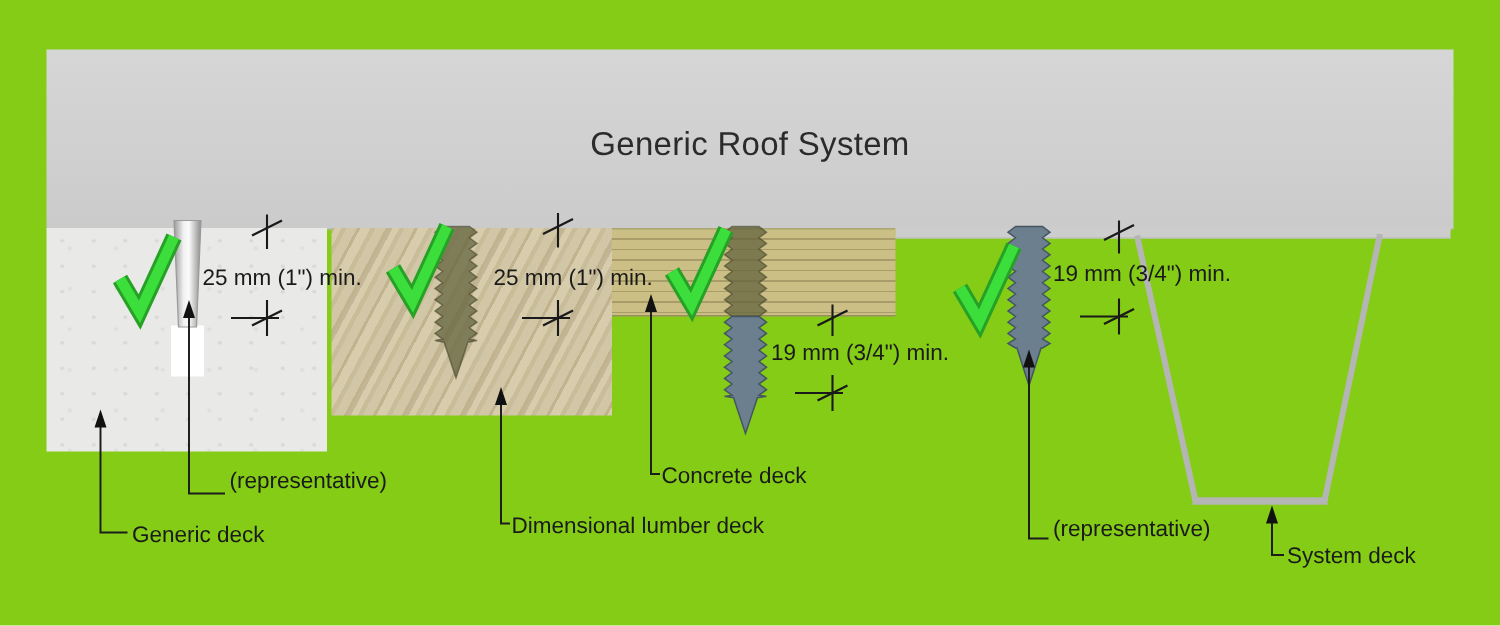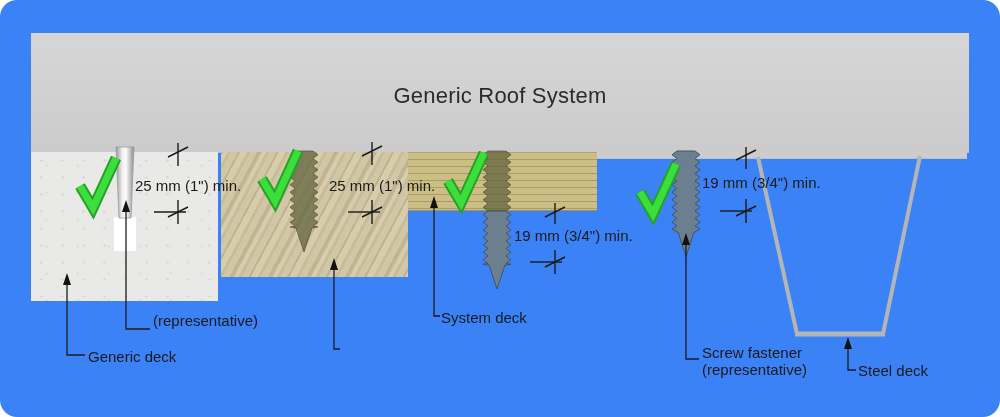--- a/index.html
+++ b/index.html
@@ -1,18 +1,18 @@
 <!DOCTYPE html>
 <html style="--banner: #d2d2d2; --checkmark: #3cde3c; --checkmark_dark: #26a126; --screw: #6c7f8f; --screw_edge: #445562; --embedded_screw: rgba(96,96,58,0.72); --steel_outline: #b5b5b5; --leader: #1c1c1c;"><head>
 <meta charset="utf-8">
 <style>
   html,body{margin:0;padding:0;background:#ffffff;}
   .stage{
-    position:relative;width:1000px;height:417px;background:#3b82f6;overflow:hidden;
-    font-family:"Liberation Sans", sans-serif;color:#1a1a1a;border-radius:17px;
+    position:relative;width:1000px;height:417px;background:#84cc16;overflow:hidden;
+    font-family:"Liberation Sans", sans-serif;color:#1a1a1a;
   }
   .abs{position:absolute;}
   
   .banner{
     left:31px;top:33px;width:938px;height:119px;
     background:linear-gradient(180deg,#d6d6d6,#cbcbcb);
     border-bottom:1px solid #bdbdbd;
     text-align:center;
   }
   .banner .title{
@@ -153,20 +153,20 @@
 
   <div class="abs dimtext" style="left:135px;top:177px">25 mm (1") min.</div>
   <div class="abs dimtext" style="left:329px;top:177px">25 mm (1") min.</div>
   <div class="abs dimtext" style="left:514px;top:227px">19 mm (3/4") min.</div>
   <div class="abs dimtext" style="left:702px;top:174px">19 mm (3/4") min.</div>
 
   <div class="abs label" style="left:88px;top:348px">Generic deck</div>
   <div class="abs label" style="left:153px;top:312px">
     <div>(representative)</div>
   </div>
-  <div class="abs label" style="left:441px;top:309px">System deck</div>
+  <div class="abs label" style="left:341px;top:342px">Dimensional lumber deck</div>
+  <div class="abs label" style="left:441px;top:309px">Concrete deck</div>
   <div class="abs label" style="left:702px;top:344px">
-    <div>Screw fastener</div>
     <div>(representative)</div>
   </div>
-  <div class="abs label" style="left:858px;top:362px">Steel deck</div>
+  <div class="abs label" style="left:858px;top:362px">System deck</div>
 
 </div>
 
 </body></html>

